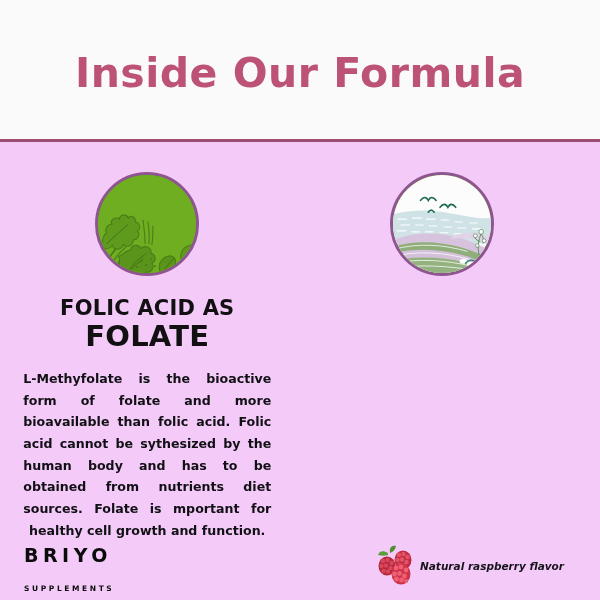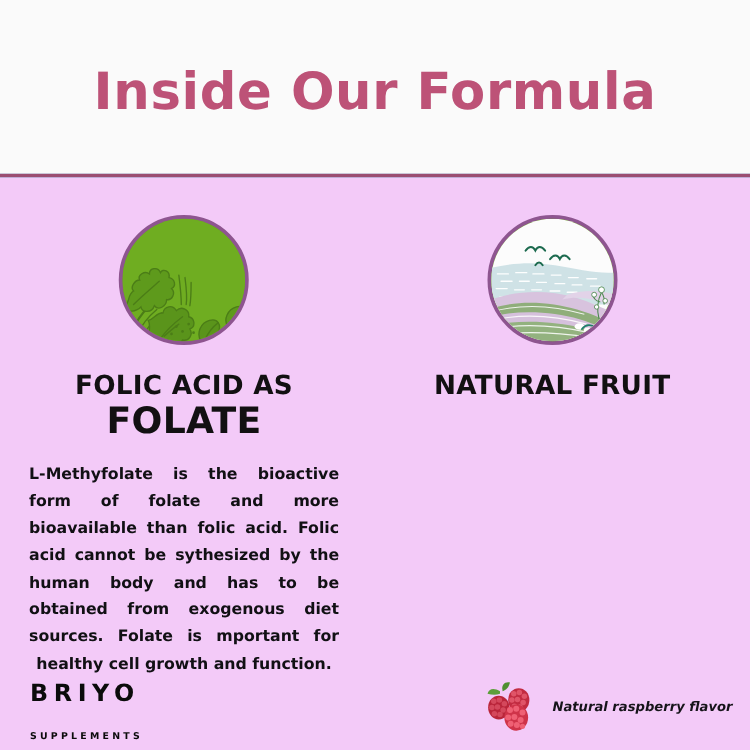--- a/index.html
+++ b/index.html
@@ -10,21 +10,21 @@
     width: 600px;
     height: 600px;
     background: #f3caf8;
     font-family: "DejaVu Sans", sans-serif;
     overflow: hidden;
   }
   .page {
     position: relative;
     width: 600px;
     height: 600px;
-    background: #7dd3fc;
+    background: #be185d;
     box-sizing: border-box;
   }
 
   
   .header {
     position: absolute;
     left: 0; top: 0;
     width: 600px;
     height: 139px;
     background: #fafafa;
@@ -147,25 +147,24 @@
   .logo .logo-sub {
     display: block;
     margin-top: 20px;
     font-size: 7.5px;
     font-weight: bold;
     letter-spacing: 2.6px;
   }
 
   .flavor {
     position: absolute;
-    left: 388px;
+    left: 376px;
     top: 16px;
     display: flex;
     align-items: center;
-    gap: 10px;
     justify-content: center;
   }
   .berry { width: 44px; height: 44px; display:block; }
   .flavor-label {
     font-family: "DejaVu Sans", sans-serif;
     font-size: 10.5px;
     font-style: italic;
     font-weight: bold;
     color: #16141a;
     white-space: nowrap;
@@ -220,21 +219,21 @@
               </g>
             </g>
           </svg>
         </div>
 
         <div class="card-title">
           <span class="l1">FOLIC ACID AS</span>
           <span class="l2">FOLATE</span>
         </div>
 
-        <p class="card-body">L-Methyfolate is the bioactive form of folate and more bioavailable than folic acid. Folic acid cannot be sythesized by the human body and has to be obtained from exogenous diet sources. Folate is mportant for healthy cell growth and function.</p>
+        <p class="card-body">L-Methyfolate is the bioactive form of folate and more bioavailable than folic acid. Folic acid cannot be sythesized by the human body and has to be obtained from nutrients diet sources. Folate is mportant for healthy cell growth and function.</p>
       </div>
 
       <div class="col col-right">
 
         <div class="circle-wrap">
           <svg viewBox="0 0 100 100" xmlns="http://www.w3.org/2000/svg" aria-hidden="true">
             <rect x="0" y="0" width="100" height="100" fill="#fcfcfc"></rect>
 
             <path d="M0 40 C18 36 34 35 52 38 C70 41 86 45 100 44 L100 70 L0 70 Z" fill="#cfe2e6"></path>
             <g stroke="#ffffff" stroke-width="1.1" stroke-linecap="round" opacity="0.95">
@@ -296,21 +295,20 @@
             <g>
               <ellipse cx="72" cy="88" rx="4" ry="2.6" fill="#ffffff"></ellipse>
               <ellipse cx="79" cy="91" rx="3.4" ry="2.2" fill="#ffffff"></ellipse>
               <path d="M74 90 C77 86 82 86 85 89" stroke="#1f7f6a" stroke-width="1.4" fill="none" stroke-linecap="round"></path>
               <path d="M83 92 C86 89 90 89 92 92" stroke="#1f7f6a" stroke-width="1.4" fill="none" stroke-linecap="round"></path>
             </g>
           </svg>
         </div>
 
         <div class="card-title">
-          <span class="l1">NATURAL FRUIT</span>
         </div>
 
       </div>
 
     </div>
   </div>
 
   <div class="footer">
 
     <div class="logo">

